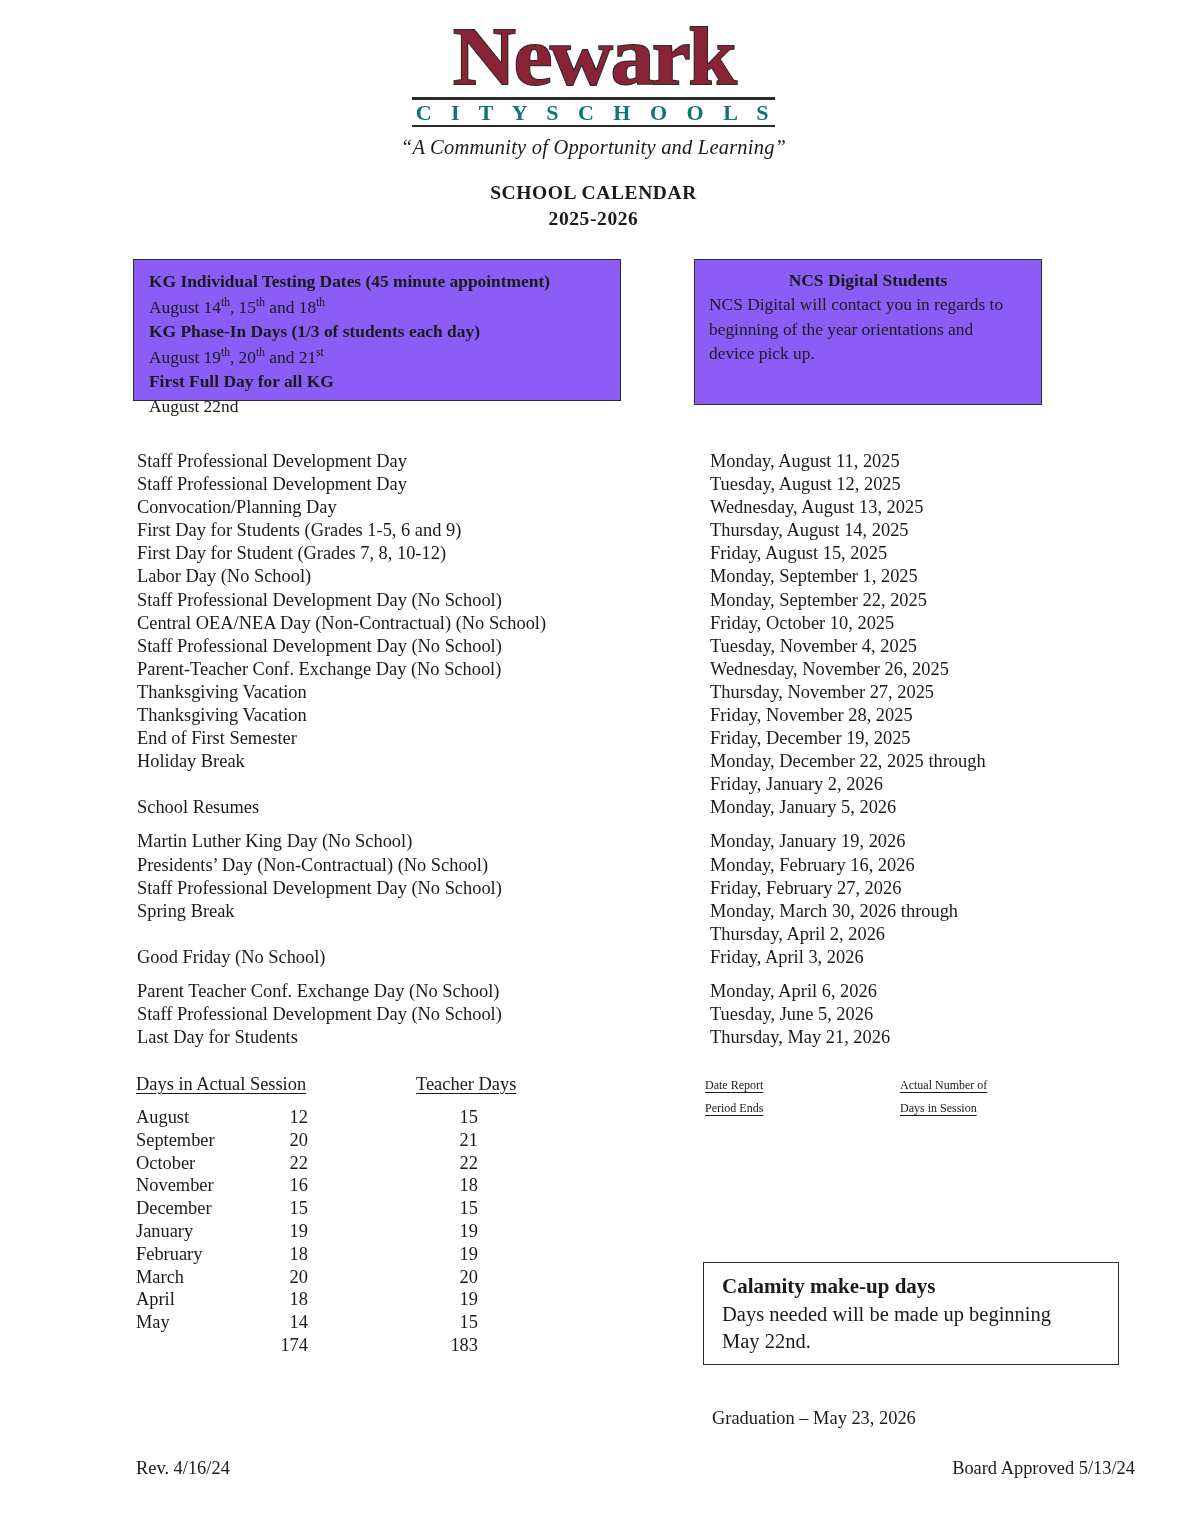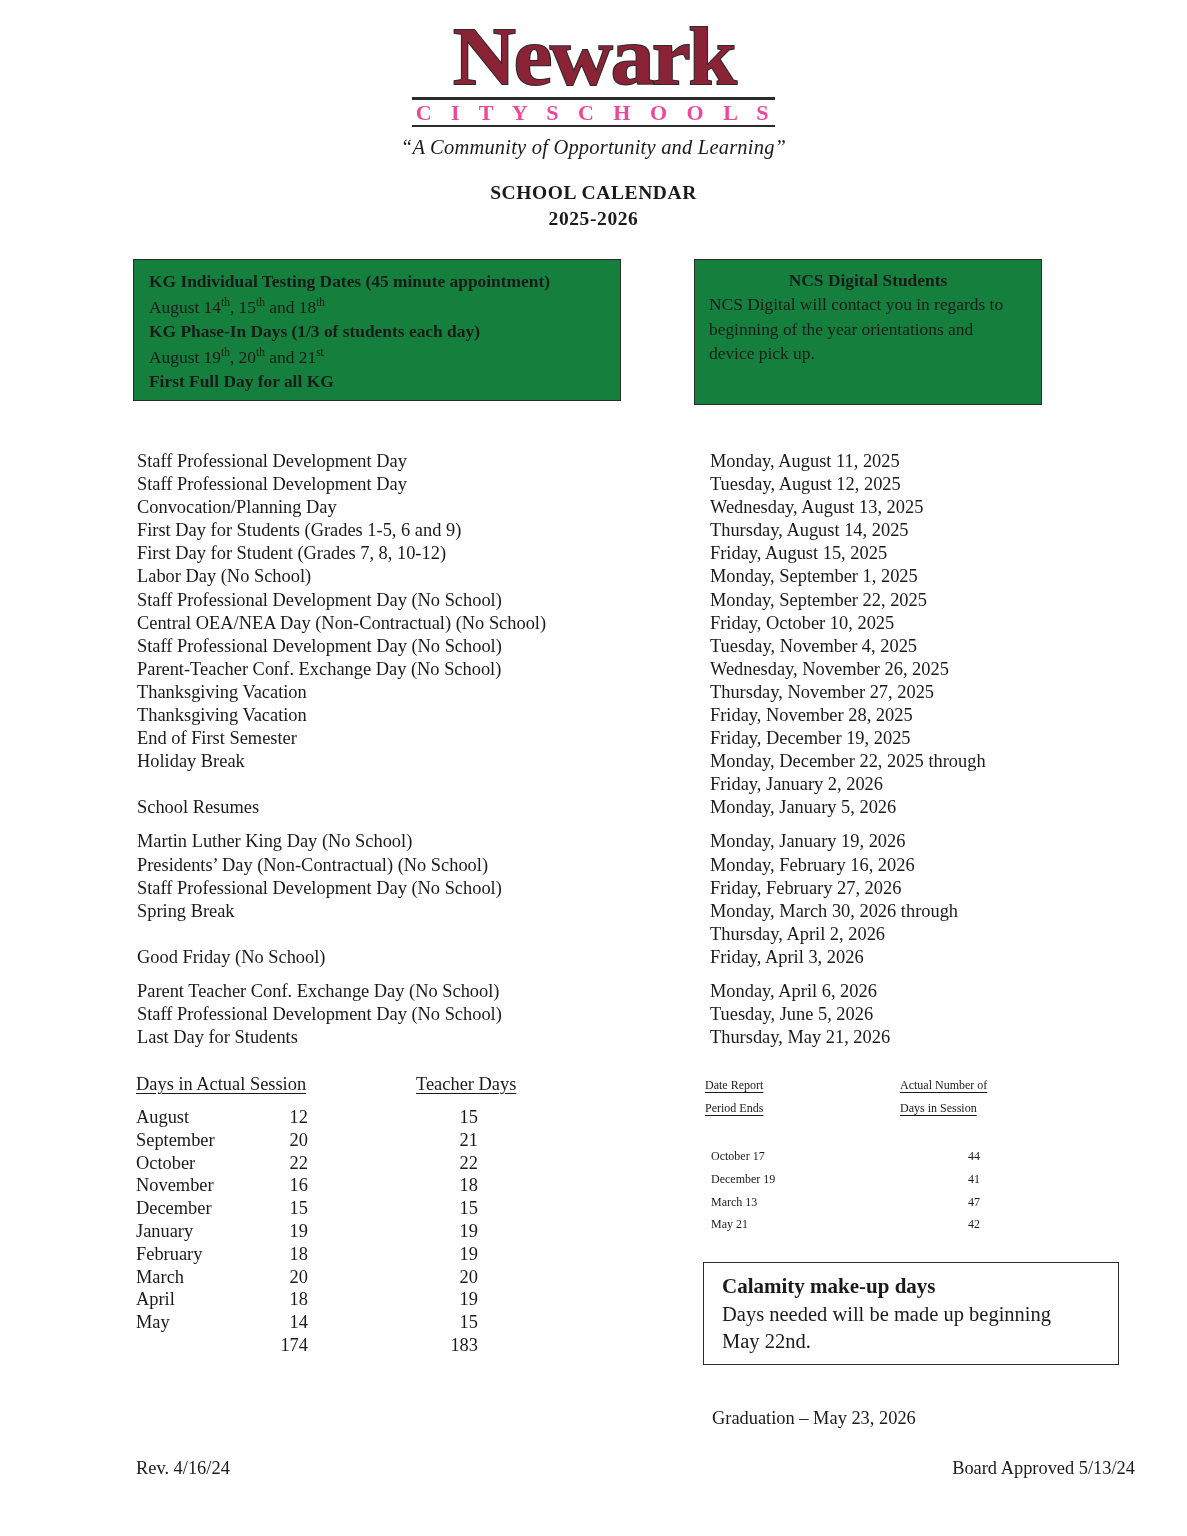--- a/index.html
+++ b/index.html
@@ -47,21 +47,21 @@
     background: #2b2b2b;
     margin: 1px 0 0 0;
     width: 100%;
   }
   .logo-city {
     display: block;
     font-family: "Liberation Serif", "DejaVu Serif", serif;
     font-weight: bold;
     font-size: 22px;
     letter-spacing: 7px;
-    color: #ec4899;
+    color: #0f766e;
     text-align: center;
     padding: 2px 0 1px 0;
     margin-left: 4px;
   }
   .logo-rule2 {
     height: 2px;
     background: #2b2b2b;
     width: 100%;
   }
   .logo-tagline {
@@ -83,21 +83,21 @@
     font-size: 19.5px;
     letter-spacing: 0.6px;
     line-height: 1.34;
   }
 
   
   .info-box {
     position: absolute;
     border: 1.6px solid #2b2b2b;
     box-sizing: border-box;
-    background: #15803d;
+    background: #8b5cf6;
   }
   #kg-box {
     left: 133px;
     top: 259px;
     width: 488px;
     height: 142px;
     padding: 9px 0 0 15px;
   }
   #kg-box .ln {
     font-size: 17.4px;
@@ -273,20 +273,21 @@
   <div>SCHOOL CALENDAR</div>
   <div>2025-2026</div>
 </div>
 
 <div class="info-box" id="kg-box">
   <div class="ln b">KG Individual Testing Dates (45 minute appointment)</div>
   <div class="ln"><span>August 14</span><sup>th</sup><span>, 15</span><sup>th</sup><span> and 18</span><sup>th</sup></div>
   <div class="ln b">KG Phase-In Days (1/3 of students each day)</div>
   <div class="ln"><span>August 19</span><sup>th</sup><span>, 20</span><sup>th</sup><span> and 21</span><sup>st</sup></div>
   <div class="ln b">First Full Day for all KG</div>
+  <div class="ln">August 22nd</div>
 </div>
 
 <div class="info-box" id="ncs-box">
   <div class="hd">NCS Digital Students</div>
   <div class="ln">NCS Digital will contact you in regards to</div>
   <div class="ln">beginning of the year orientations and</div>
   <div class="ln">device pick up.</div>
 </div>
 
 <div id="events">
@@ -458,38 +459,20 @@
 <div id="report-table">
   <div class="rh">
     <span class="rh-l">Date Report</span>
     <span class="rh-r">Actual Number of</span>
   </div>
   <div class="rh">
     <span class="rh-l">Period Ends</span>
     <span class="rh-r">Days in Session</span>
   </div>
   <div class="rt-spacer"></div>
-  <div id="report-rows">
-      <div class="rt-row">
-        <span class="rt-date">October 17</span>
-        <span class="rt-num">44</span>
-      </div>
-      <div class="rt-row">
-        <span class="rt-date">December 19</span>
-        <span class="rt-num">41</span>
-      </div>
-      <div class="rt-row">
-        <span class="rt-date">March 13</span>
-        <span class="rt-num">47</span>
-      </div>
-      <div class="rt-row">
-        <span class="rt-date">May 21</span>
-        <span class="rt-num">42</span>
-      </div>
-    </div>
 </div>
 
 <div id="calamity-box">
   <div class="hd">Calamity make-up days</div>
   <div class="ln">Days needed will be made up beginning</div>
   <div class="ln">May 22nd.</div>
 </div>
 
 <div id="graduation">Graduation –  May 23, 2026</div>
 <div id="rev-note">Rev. 4/16/24</div>

